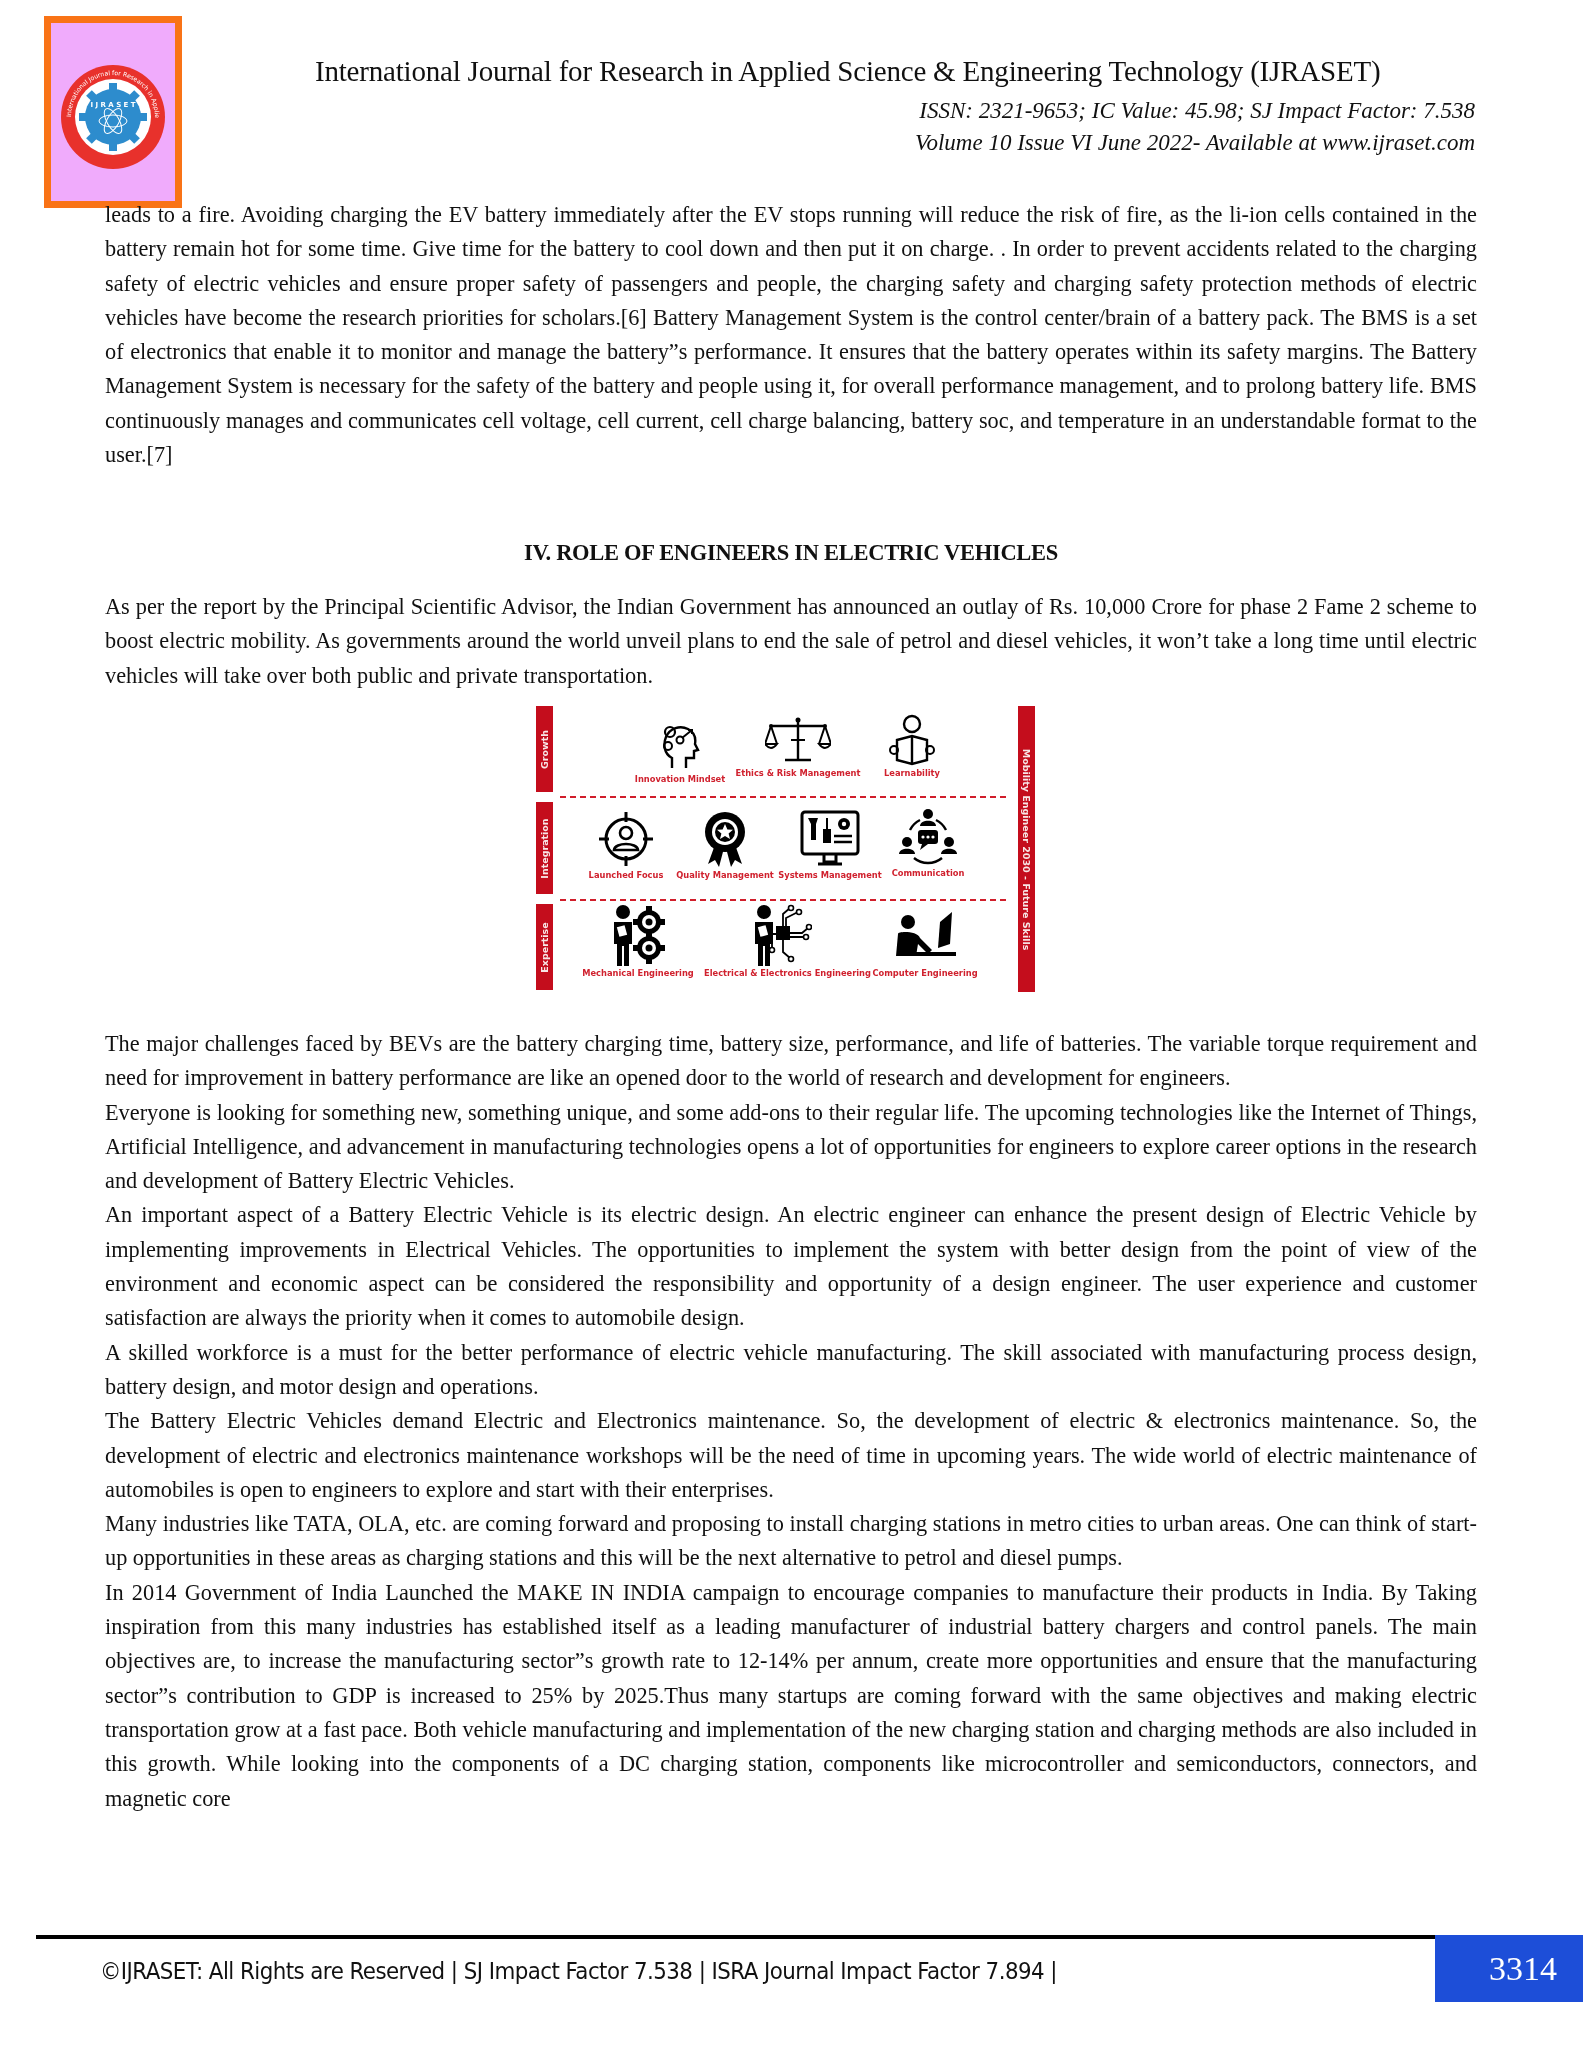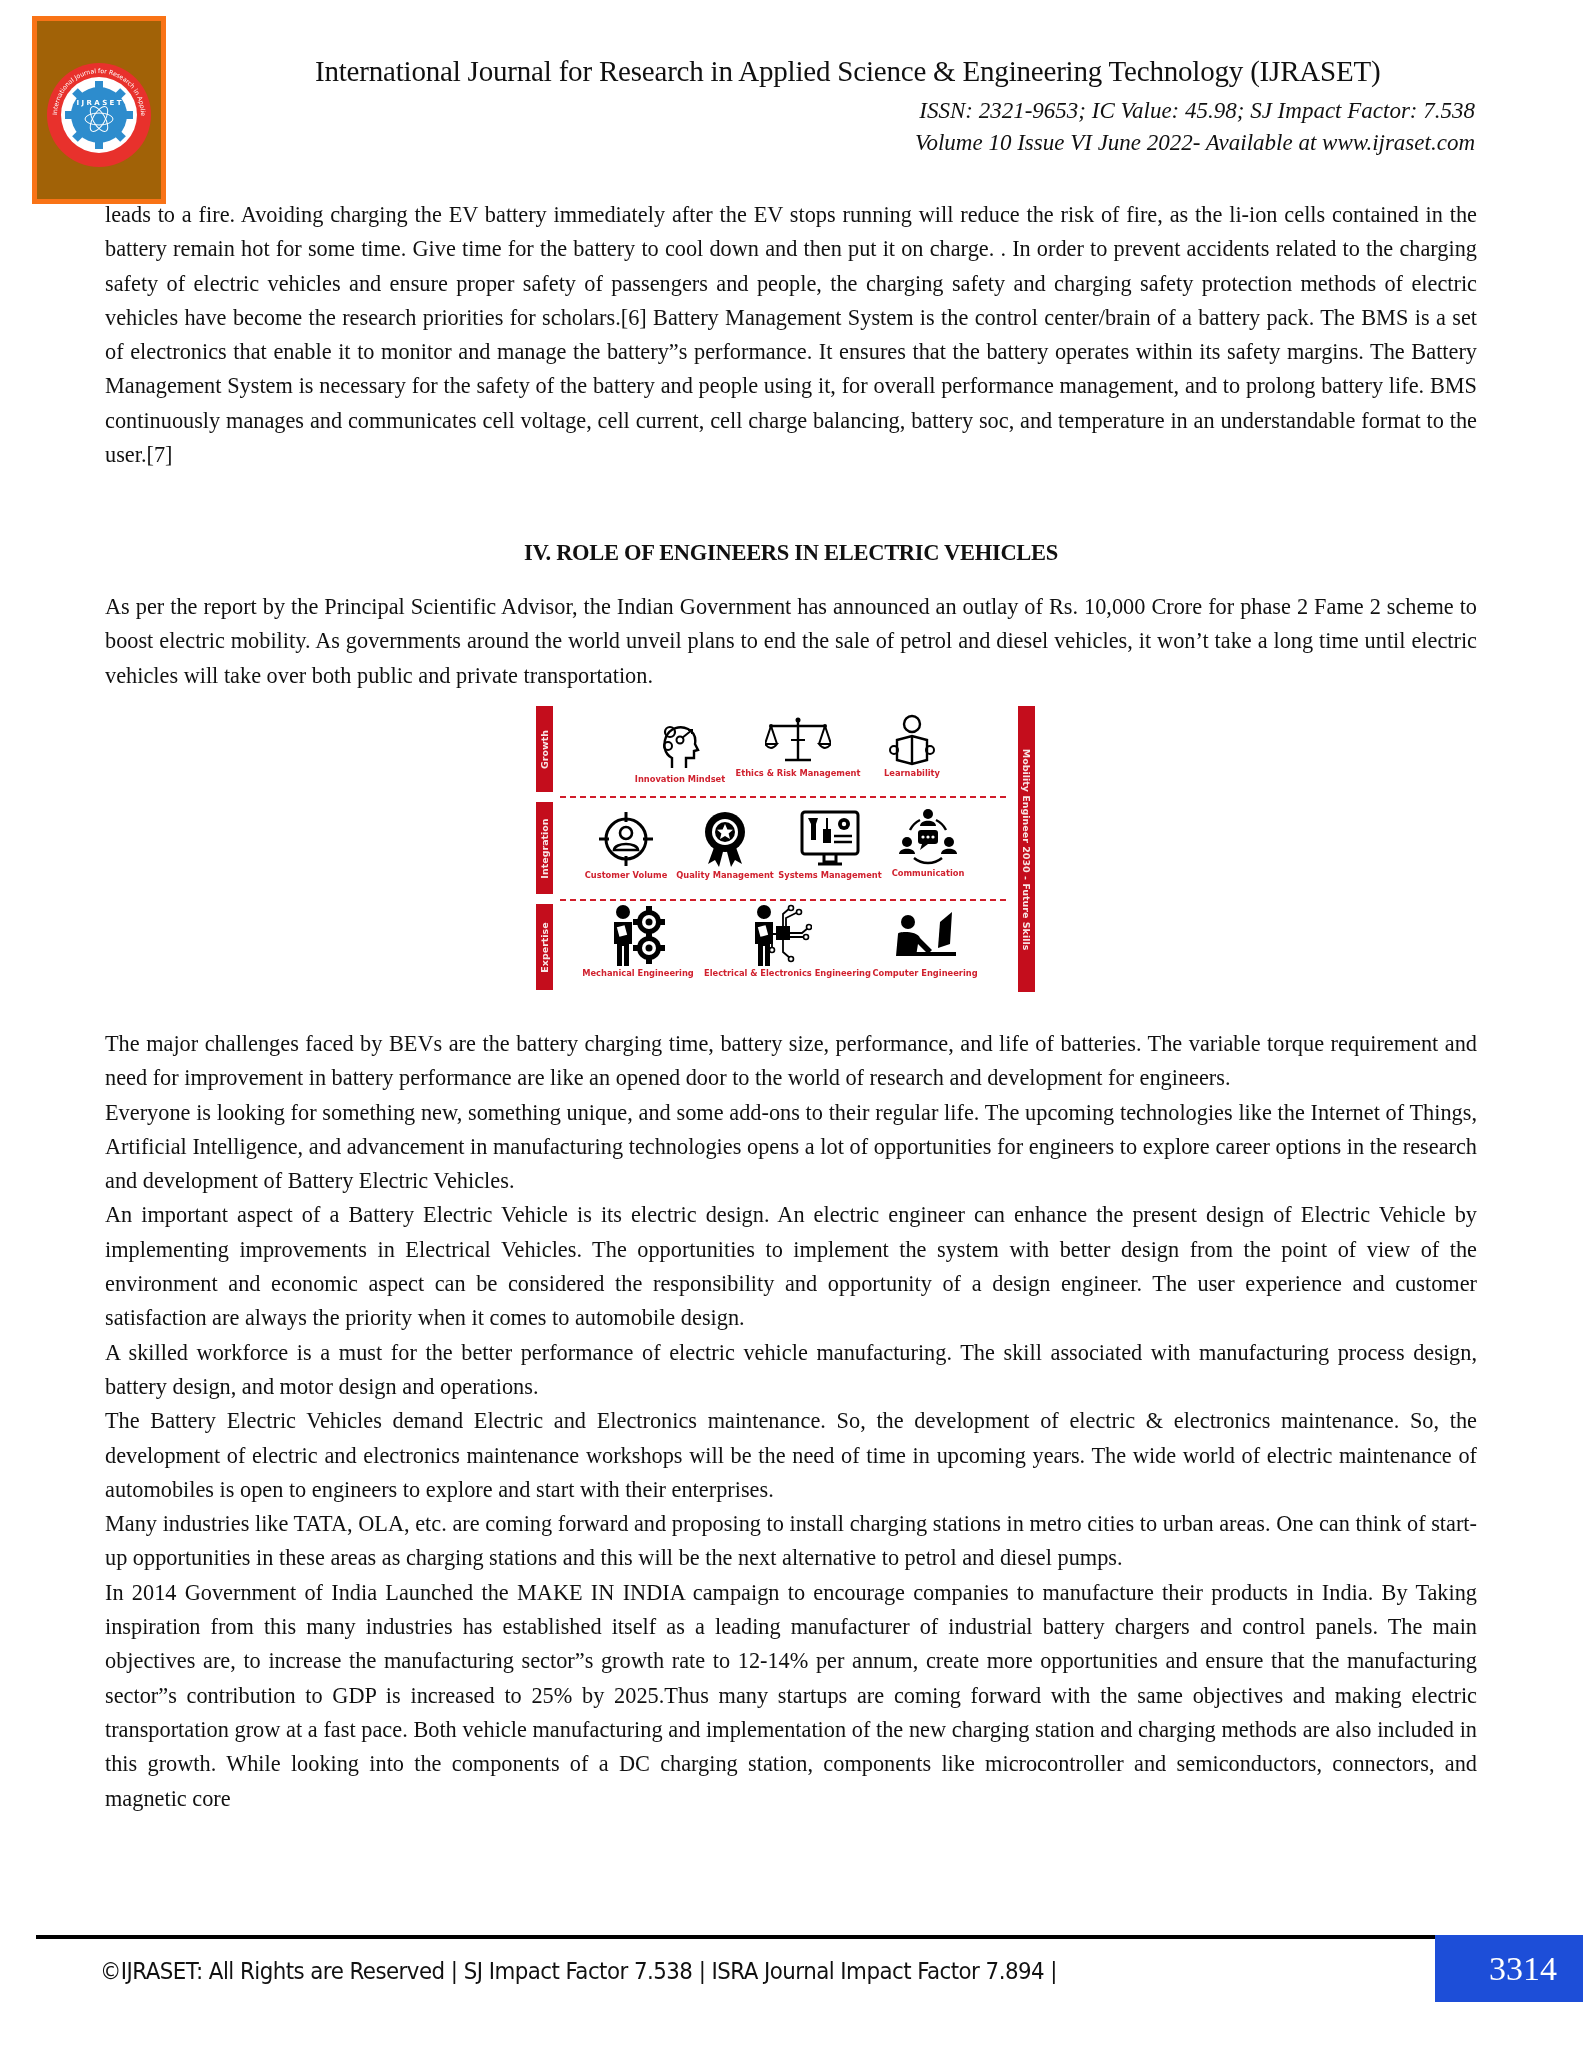--- a/index.html
+++ b/index.html
@@ -1,20 +1,20 @@
 <!DOCTYPE html>
 <html><head>
 <meta charset="utf-8">
 <style>
   html, body { margin:0; padding:0; background:#ffffff; }
   body { width:1583px; height:2048px; position:relative; overflow:hidden; color:#111; }
   .serif { font-family: "Liberation Serif", "DejaVu Serif", serif; }
 
   
-  .logo-box { position:absolute; left:32px; top:16px; width:124px; height:178px; border:5px solid #f97316; background:#a16207; }
+  .logo-box { position:absolute; left:44px; top:16px; width:124px; height:178px; border:7px solid #f97316; background:#f0abfc; }
   .logo-box svg { position:absolute; left:8px; top:40px; }
   .journal-title { position:absolute; left:315px; top:55px; font-size:29px; letter-spacing:-0.2px; white-space:nowrap; }
   .journal-meta { position:absolute; right:108px; font-style:italic; font-size:23px; white-space:nowrap; text-align:right; }
   .journal-meta.l1 { top:98px; }
   .journal-meta.l2 { top:130px; }
 
   
   .text-block { position:absolute; left:105px; width:1372px; font-size:22.3px; line-height:34.3px; text-align:justify; }
   .text-block p { margin:0; }
   .section-heading { position:absolute; left:105px; width:1372px; top:540px; text-align:center; font-weight:bold; font-size:22.5px; letter-spacing:-0.3px; }
@@ -128,21 +128,21 @@
     <div class="skill-label">Learnability</div>
   </div>
 
   <div class="skill" style="left:44px; top:110px; width:100px;">
     <svg width="54" height="58" viewBox="0 0 54 58">
       <circle cx="27" cy="29" r="20" fill="none" stroke="#000" stroke-width="3"></circle>
       <path d="M27 2 V12 M27 46 V56 M0 29 H10 M44 29 H54" stroke="#000" stroke-width="3"></path>
       <circle cx="27" cy="23" r="6" fill="none" stroke="#000" stroke-width="2.6"></circle>
       <path d="M15 40 C16 32 38 32 39 40 Z" fill="none" stroke="#000" stroke-width="2.6"></path>
     </svg>
-    <div class="skill-label">Customer Volume</div>
+    <div class="skill-label">Launched Focus</div>
   </div>
   <div class="skill" style="left:138px; top:110px; width:110px;">
     <svg width="46" height="58" viewBox="0 0 46 58">
       <path d="M14 32 L6 54 L13 50 L17 57 L22 38 Z M32 32 L40 54 L33 50 L29 57 L24 38 Z" fill="#000"></path>
       <circle cx="23" cy="22" r="20" fill="#000"></circle>
       <circle cx="23" cy="22" r="13" fill="#fff"></circle>
       <circle cx="23" cy="22" r="10" fill="#000"></circle>
       <polygon points="23,14 25.4,19.5 31,19.8 26.6,23.4 28,29 23,26 18,29 19.4,23.4 15,19.8 20.6,19.5" fill="#fff"></polygon>
     </svg>
     <div class="skill-label">Quality Management</div>

